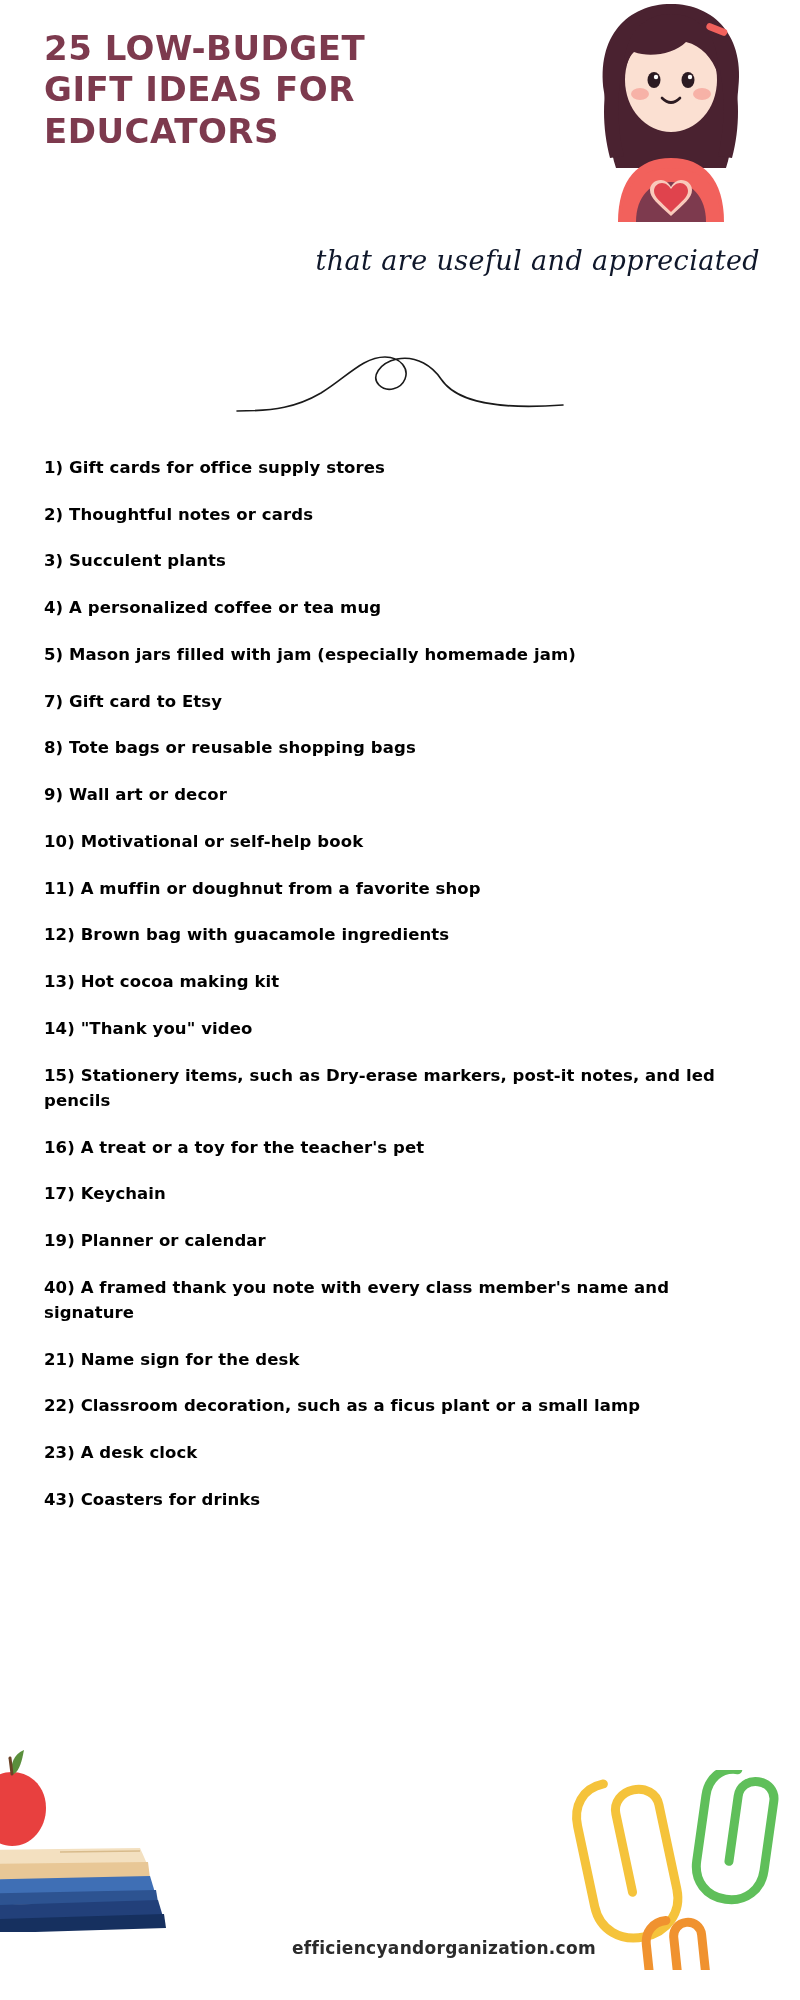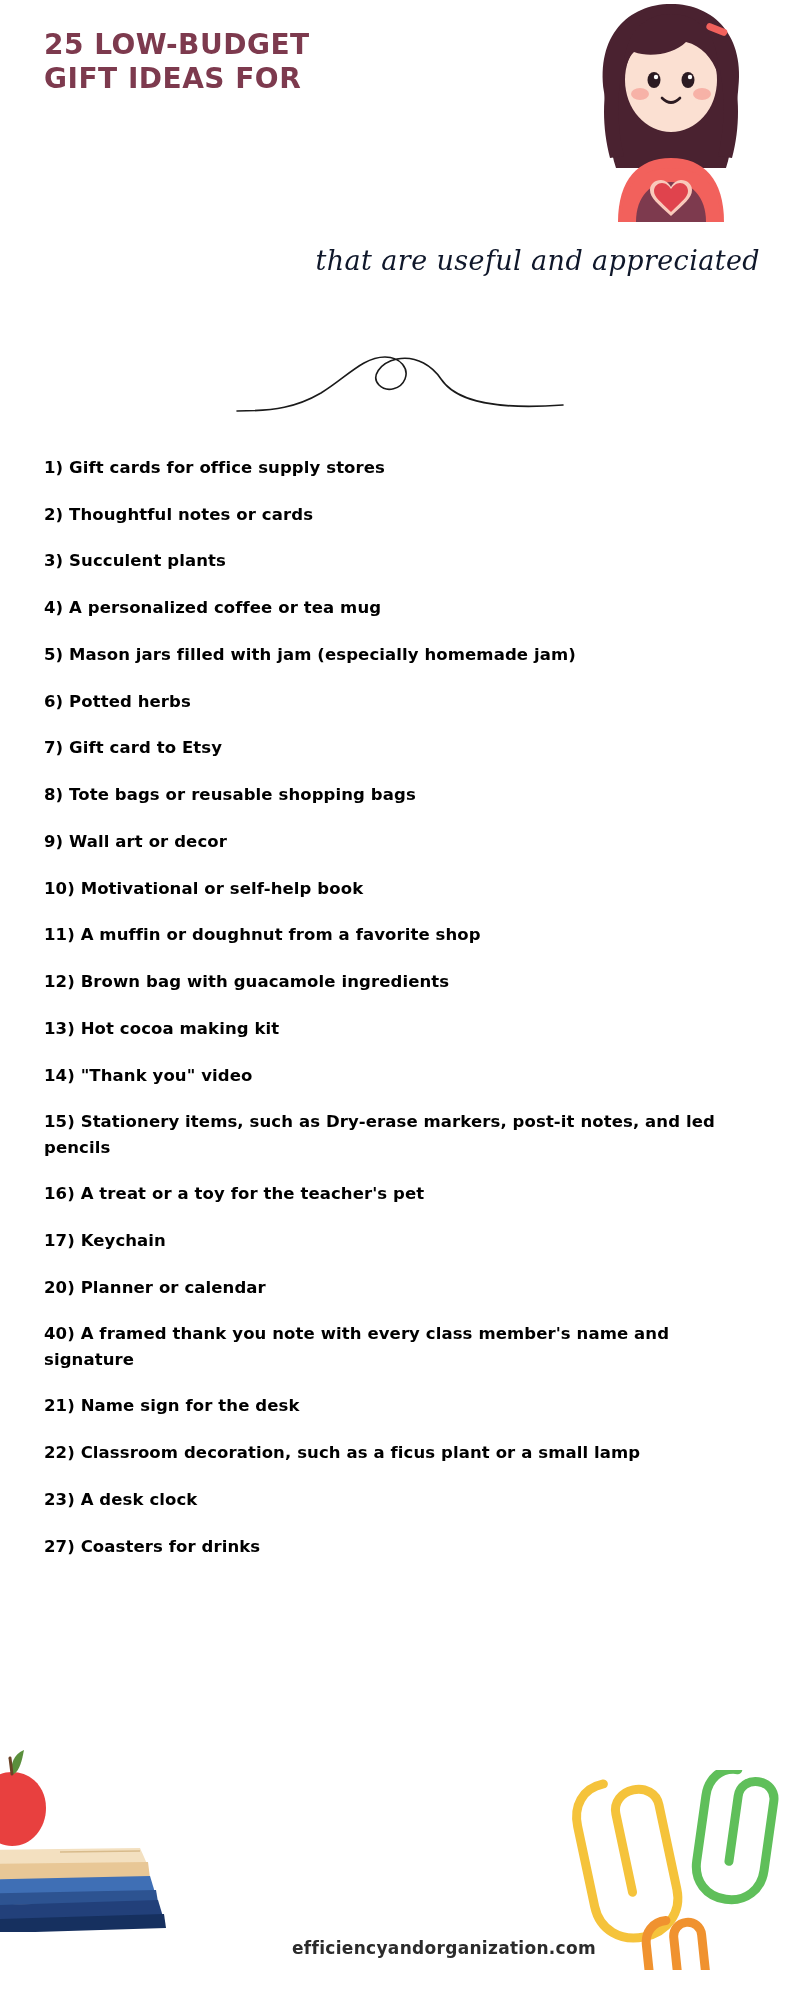--- a/index.html
+++ b/index.html
@@ -24,21 +24,21 @@
   
   .header {
     position: absolute;
     top: 28px;
     left: 44px;
     width: 520px;
   }
   .title {
     font-family: "DejaVu Sans", sans-serif;
     font-weight: bold;
-    font-size: 28px;
+    font-size: 34px;
     line-height: 1.22;
     letter-spacing: 0.5px;
     color: #7d3a4e;
     margin: 0;
     text-transform: uppercase;
   }
 
   .subtitle {
     position: absolute;
     top: 245px;
@@ -120,20 +120,21 @@
 </style>
 </head>
 <body>
 
 <div class="page">
 
   <div class="header">
     <h1 class="title">
       <span>25 LOW-BUDGET</span><br>
       <span>GIFT IDEAS FOR</span><br>
+      <span>EDUCATORS</span>
     </h1>
   </div>
 
   <div class="subtitle">that are useful and appreciated</div>
 
   <div class="girl">
     <svg viewBox="0 0 210 222" width="210" height="222" xmlns="http://www.w3.org/2000/svg">
 
       <path d="M38 92 C30 36 62 4 105 4 C148 4 180 36 172 92 C168 124 166 150 160 168 L50 168 C44 150 42 124 38 92 Z" fill="#4a2230"></path>
 
@@ -172,38 +173,37 @@
       <path d="M2 66 C40 66 62 62 86 48 C112 32 128 12 150 12 C166 12 174 24 170 34 C166 44 152 48 144 40 C136 32 144 18 162 14 C182 10 198 22 206 34 C218 52 248 66 328 60" stroke="#1a1a1a" stroke-width="1.6" fill="none" stroke-linecap="round"></path>
     </svg>
   </div>
 
   <div class="list">
     <div class="list-item">1) Gift cards for office supply stores</div>
     <div class="list-item">2) Thoughtful notes or cards</div>
     <div class="list-item">3) Succulent plants</div>
     <div class="list-item">4) A personalized coffee or tea mug</div>
     <div class="list-item">5) Mason jars filled with jam (especially homemade jam)</div>
-    <div class="list-item">6) Potted herbs</div>
     <div class="list-item">7) Gift card to Etsy</div>
     <div class="list-item">8) Tote bags or reusable shopping bags</div>
     <div class="list-item">9) Wall art or decor</div>
     <div class="list-item">10) Motivational or self-help book</div>
     <div class="list-item">11) A muffin or doughnut from a favorite shop</div>
     <div class="list-item">12) Brown bag with guacamole ingredients</div>
     <div class="list-item">13) Hot cocoa making kit</div>
     <div class="list-item">14) "Thank you" video</div>
     <div class="list-item">15) Stationery items, such as Dry-erase markers, post-it notes, and led pencils</div>
     <div class="list-item">16) A treat or a toy for the teacher's pet</div>
     <div class="list-item">17) Keychain</div>
-    <div class="list-item">20) Planner or calendar</div>
+    <div class="list-item">19) Planner or calendar</div>
     <div class="list-item">40) A framed thank you note with every class member's name and signature</div>
     <div class="list-item">21) Name sign for the desk</div>
     <div class="list-item">22) Classroom decoration, such as a ficus plant or a small lamp</div>
     <div class="list-item">23) A desk clock</div>
-    <div class="list-item">27) Coasters for drinks</div>
+    <div class="list-item">43) Coasters for drinks</div>
   </div>
 
   <div class="books">
     <svg viewBox="0 0 200 190" width="200" height="190" xmlns="http://www.w3.org/2000/svg">
 
       <path d="M-20 66 C-20 44 -6 30 12 30 C30 30 46 44 46 66 C46 86 32 104 12 104 C-8 104 -20 86 -20 66 Z" fill="#e8403f"></path>
       <path d="M12 32 C10 22 14 12 24 8 C22 18 20 28 14 32 Z" fill="#5a8f3c"></path>
       <path d="M12 32 L10 16" stroke="#6b4226" stroke-width="3" stroke-linecap="round" fill="none"></path>
 
       <path d="M-30 108 L140 106 L148 124 L-30 126 Z" fill="#f3e0c0"></path>

